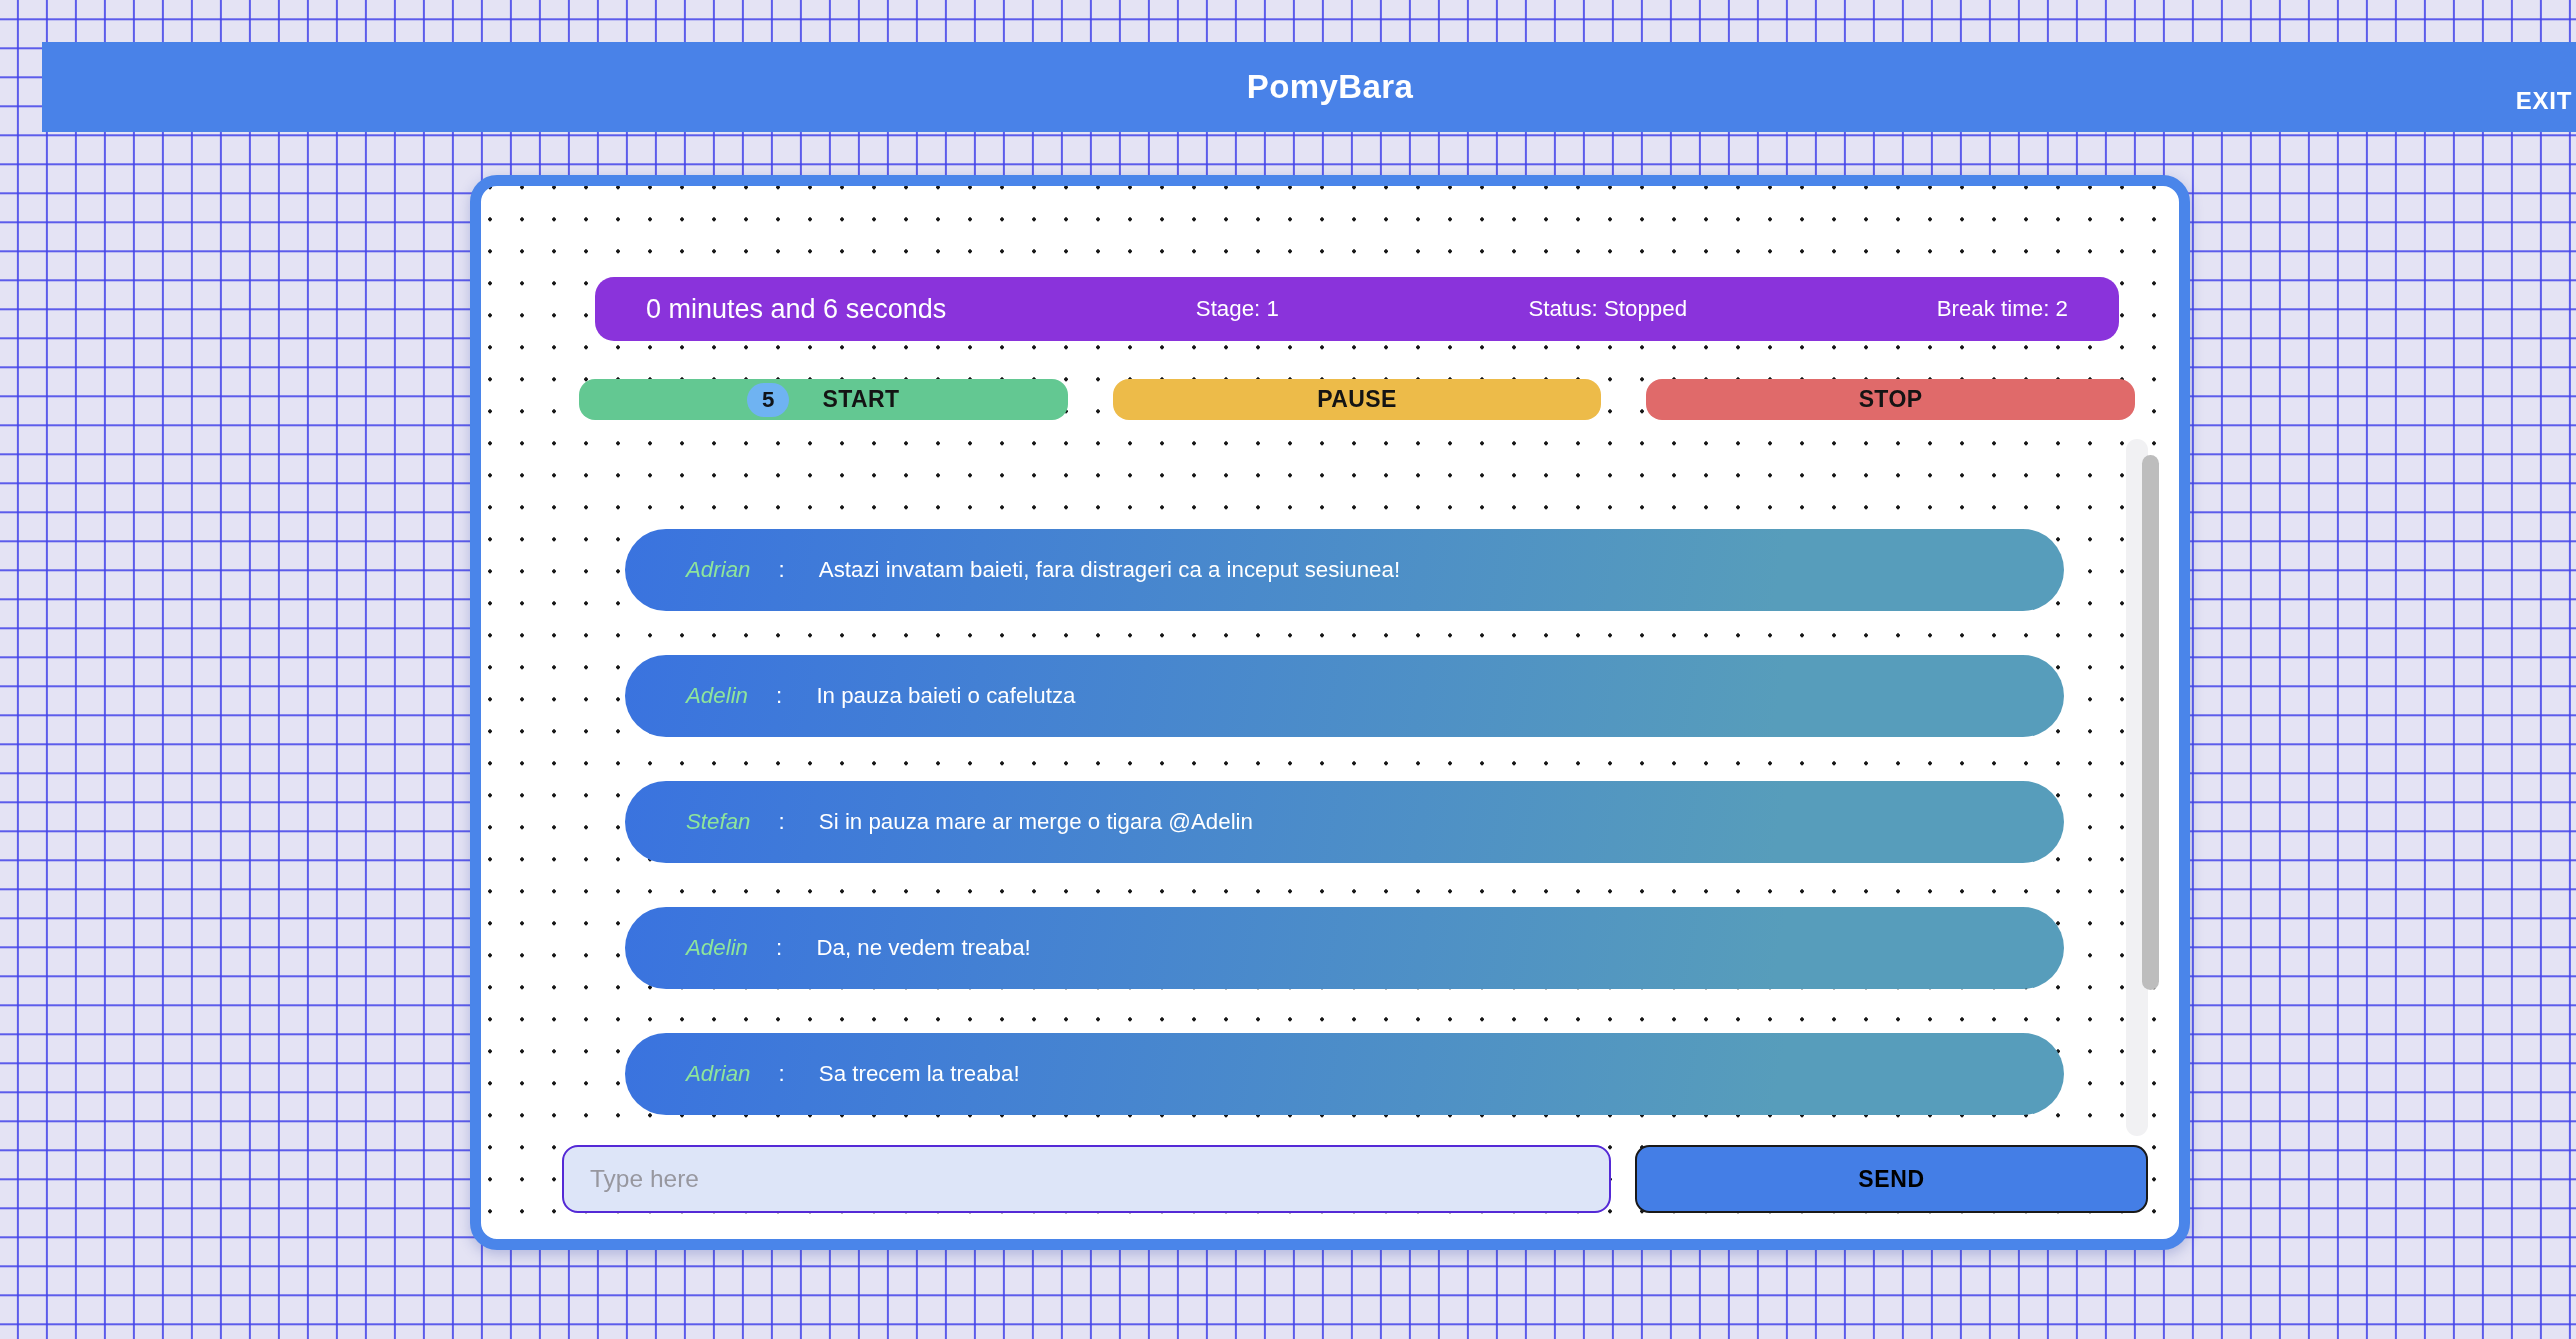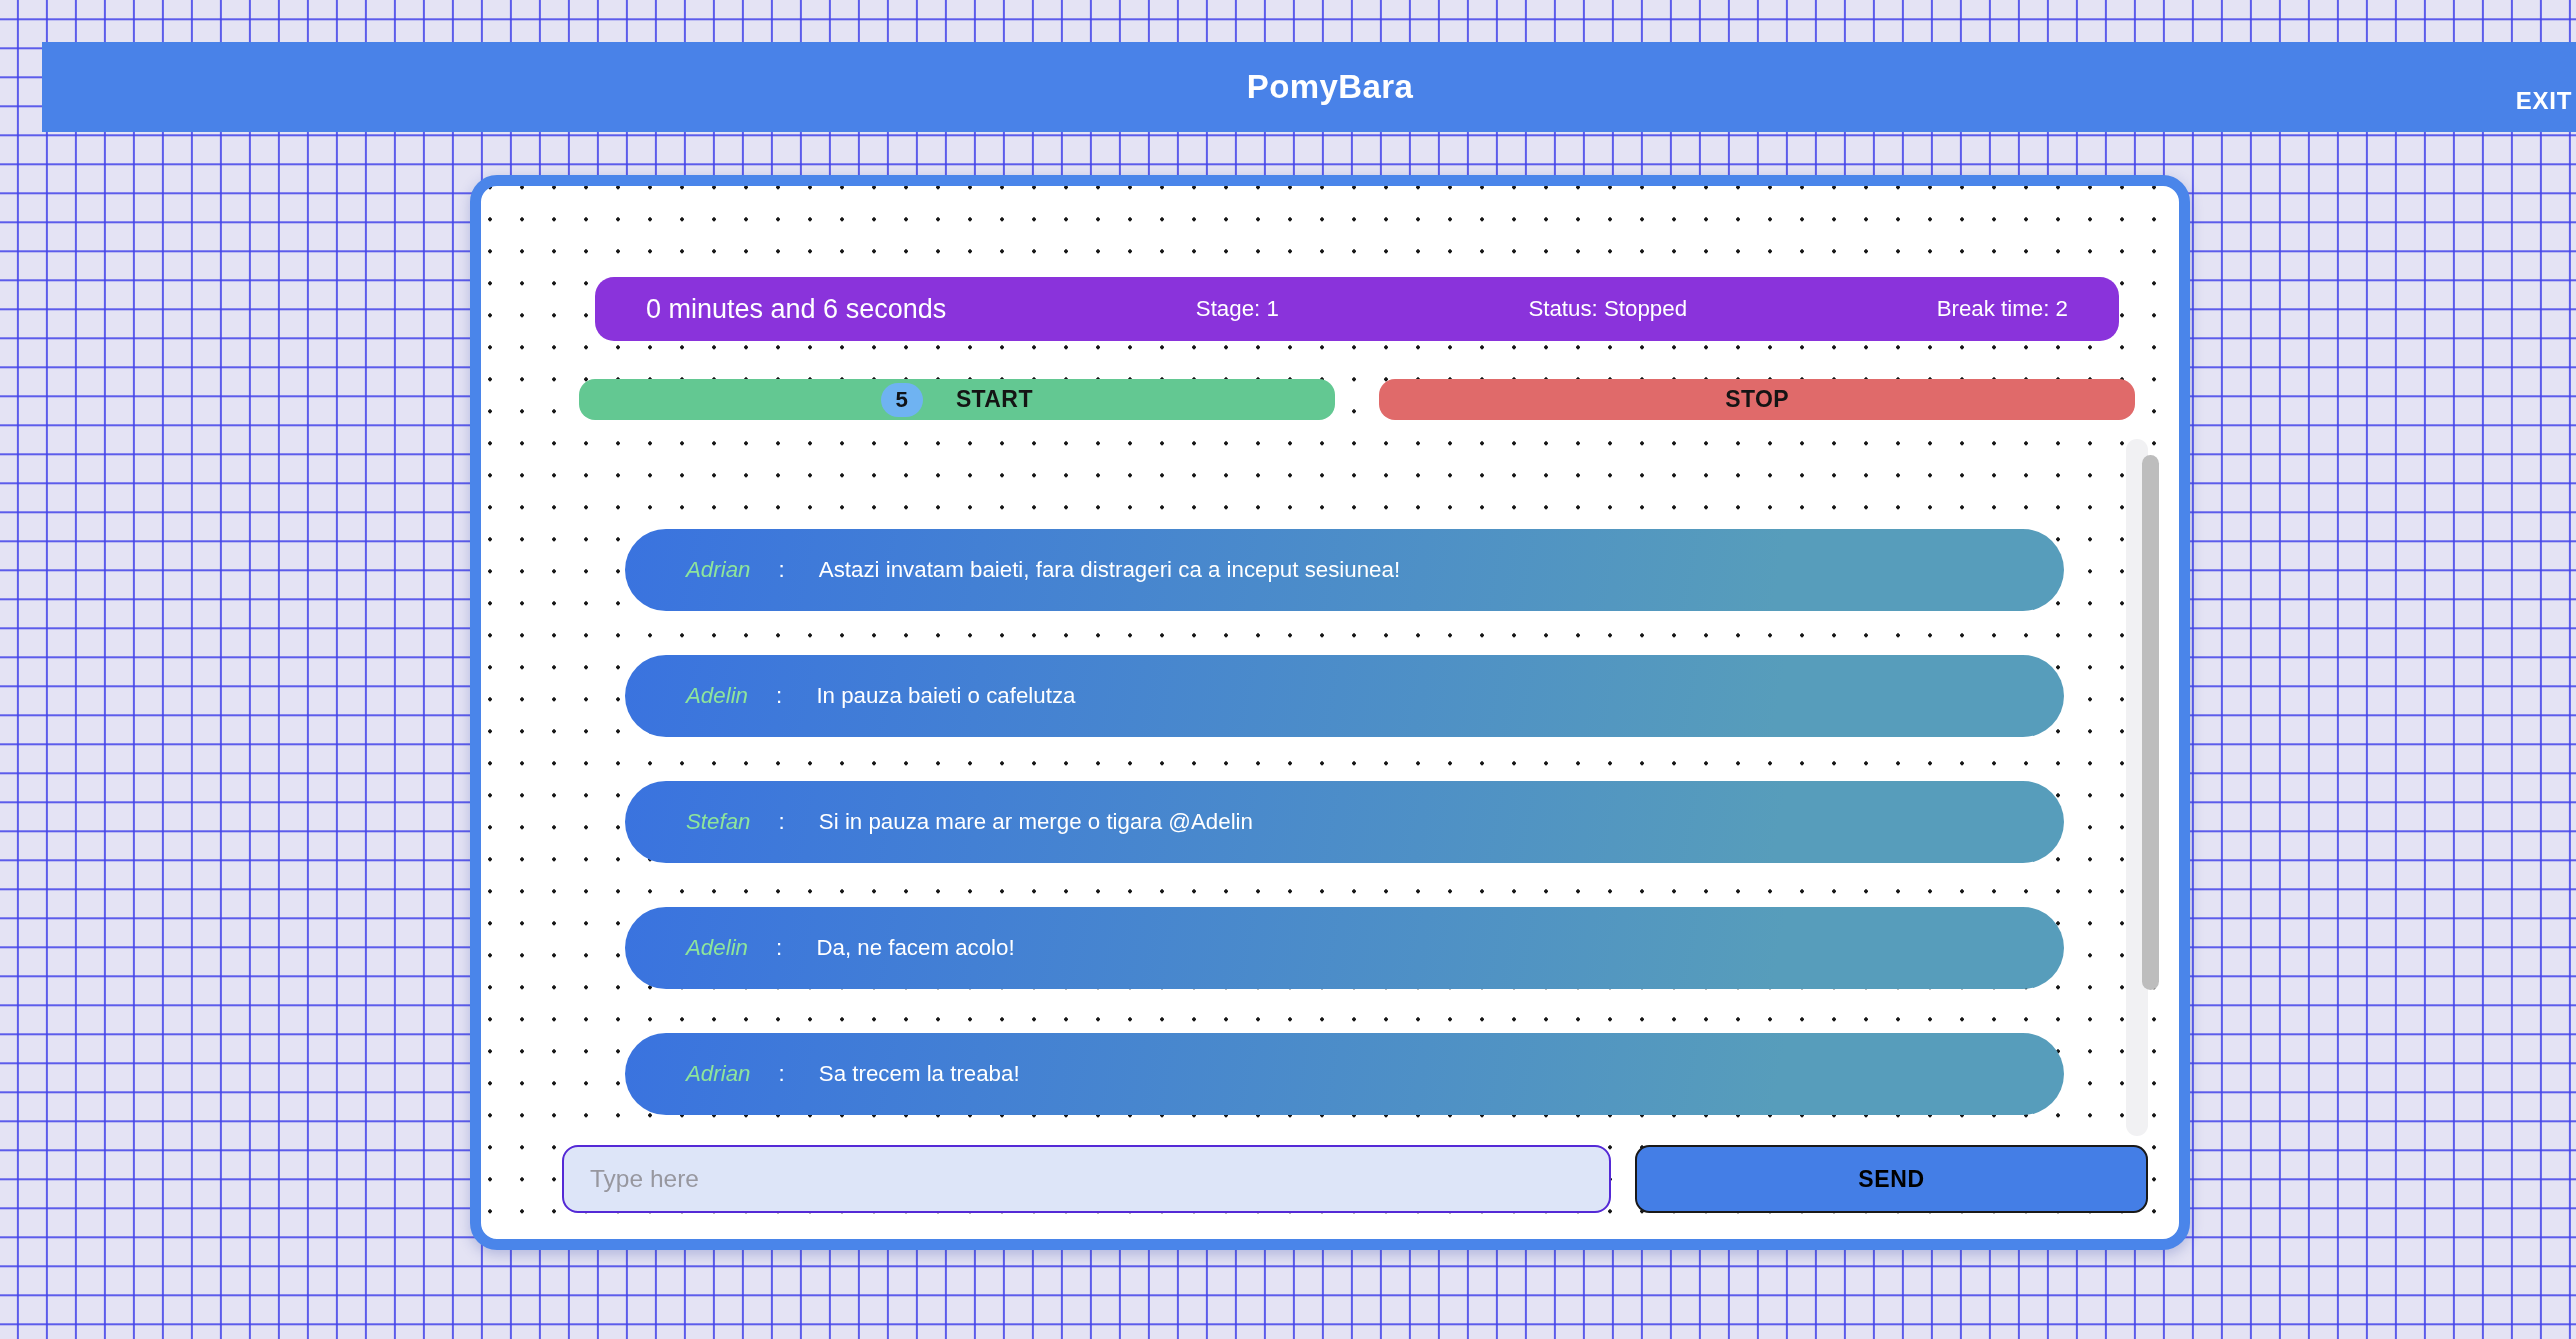--- a/index.html
+++ b/index.html
@@ -139,20 +139,21 @@
       <span class="timer-item">Stage: 1</span>
       <span class="timer-item">Status: Stopped</span>
       <span class="timer-item">Break time: 2</span>
     </div>
 
     <div class="controls">
       <button class="ctl-btn ctl-start">
         <span class="start-badge">5</span>
         <span>START</span>
       </button>
+      <button class="ctl-btn ctl-pause">PAUSE</button>
       <button class="ctl-btn ctl-stop">STOP</button>
     </div>
 
     <div class="chat-list">
       <div class="msg">
         <div class="msg-line">
           <span class="msg-author">Adrian</span><span class="msg-sep">: </span><span class="msg-text">Astazi invatam baieti, fara distrageri ca a inceput sesiunea!</span>
         </div>
       </div>
       <div class="msg">
@@ -160,21 +161,21 @@
           <span class="msg-author">Adelin</span><span class="msg-sep">: </span><span class="msg-text">In pauza baieti o cafelutza</span>
         </div>
       </div>
       <div class="msg">
         <div class="msg-line">
           <span class="msg-author">Stefan</span><span class="msg-sep">: </span><span class="msg-text">Si in pauza mare ar merge o tigara @Adelin</span>
         </div>
       </div>
       <div class="msg">
         <div class="msg-line">
-          <span class="msg-author">Adelin</span><span class="msg-sep">: </span><span class="msg-text">Da, ne facem acolo!</span>
+          <span class="msg-author">Adelin</span><span class="msg-sep">: </span><span class="msg-text">Da, ne vedem treaba!</span>
         </div>
       </div>
       <div class="msg">
         <div class="msg-line">
           <span class="msg-author">Adrian</span><span class="msg-sep">: </span><span class="msg-text">Sa trecem la treaba!</span>
         </div>
       </div>
     </div>
 
     <div class="scroll-track">

